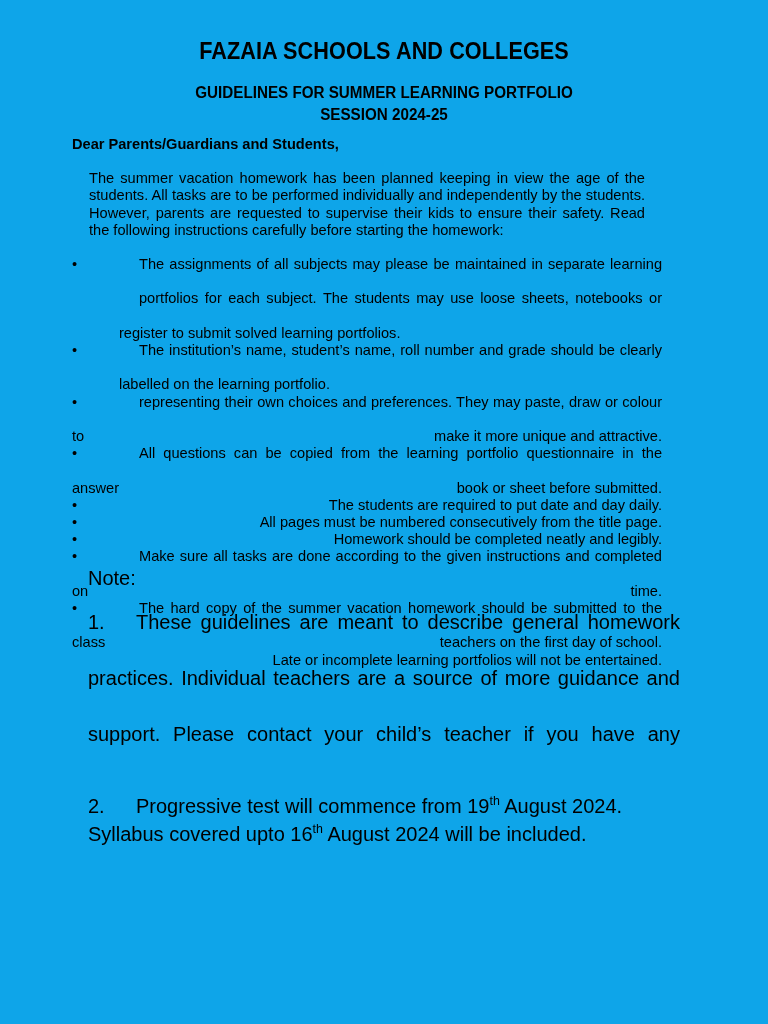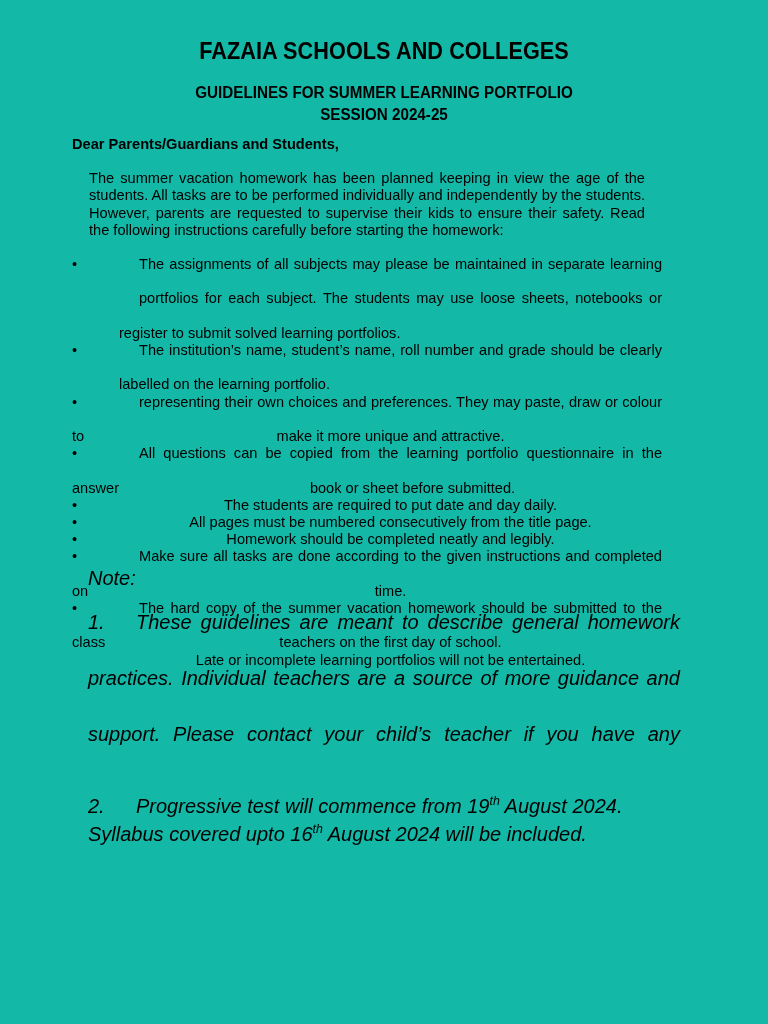--- a/index.html
+++ b/index.html
@@ -12,21 +12,21 @@
     height: 1024px;
     font-family: "Liberation Sans", sans-serif;
     color: #000000;
     -webkit-font-smoothing: antialiased;
   }
 
   .page {
     position: relative;
     width: 768px;
     height: 1024px;
-    background: #14b8a6;
+    background: #0ea5e9;
     overflow: hidden;
   }
 
   
   .doc-title {
     text-align: center;
     font-size: 23px;
     font-weight: bold;
     letter-spacing: 0.1px;
     margin: 0;
@@ -89,21 +89,21 @@
     font-size: 14.6px;
     line-height: 17.2px;
   }
   .b-text {
     flex: 1 1 auto;
     text-align: justify;
     text-justify: inter-word;
     min-width: 0;
   }
   .b-text.nojust {
-    text-align: center;
+    text-align: right;
   }
   
   .b-text .jline {
     display: block;
     text-align: justify;
     text-justify: inter-word;
     margin-left: 20px;
   }
   .b-text .jline::after {
     content: "";
@@ -121,21 +121,20 @@
   }
 
   
   .note-block {
     position: absolute;
     left: 88px;
     top: 564px;
     width: 592px;
     font-size: 20px;
     line-height: 28px;
-    font-style: italic;
   }
   .note-heading {
     margin: 0;
     font-size: 20px;
     font-weight: normal;
     line-height: 28px;
   }
   .note-item {
     margin: 16px 0 0 0;
     text-align: justify;

